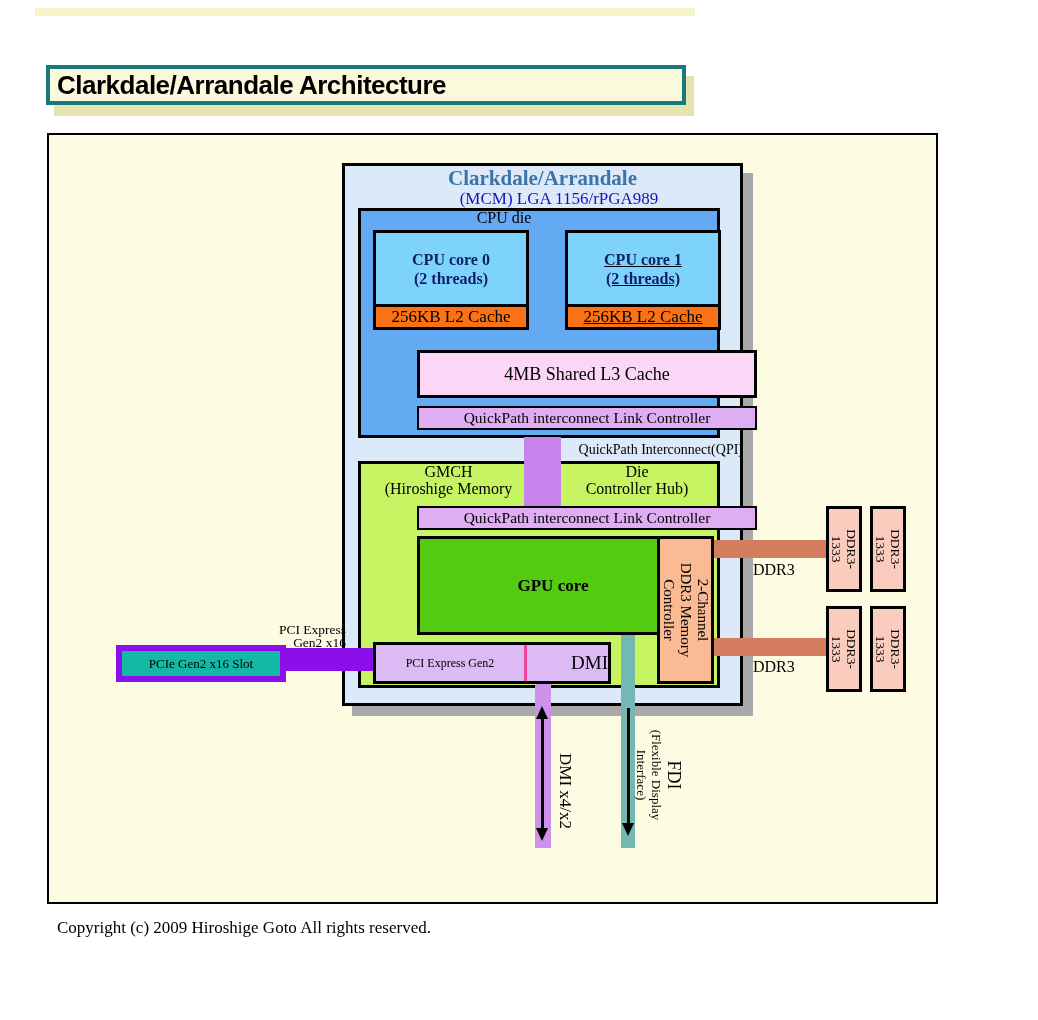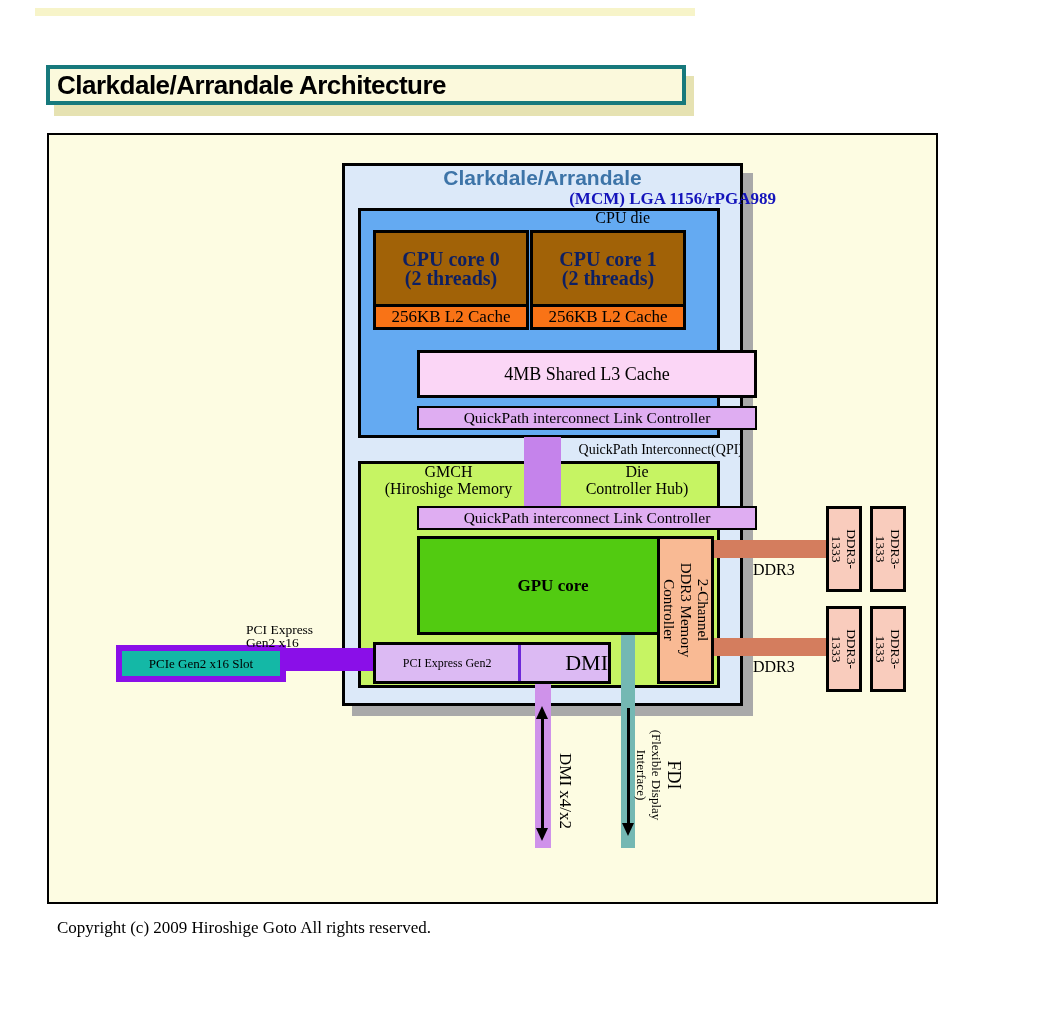--- a/index.html
+++ b/index.html
@@ -12,55 +12,55 @@
 
   
   #title-box{left:46px;top:65px;width:640px;height:40px;background:#fbf9dc;border:4px solid #17797c;box-shadow:8px 11px 0 #e6e2b2;display:flex;align-items:center;}
   #title-box .t{font-family:"Liberation Sans",sans-serif;font-weight:bold;font-size:26px;letter-spacing:-0.5px;padding-left:7px;white-space:nowrap;}
 
   
   #frame{left:47px;top:133px;width:891px;height:771px;background:#fdfce2;border:2px solid #000;}
 
   
   #mcm{left:342px;top:163px;width:401px;height:543px;background:#dce9f9;border:3px solid #000;box-shadow:10px 10px 0 #a9a9a9;z-index:1;}
-  #mcm-title{left:342px;top:166px;width:401px;font-family:Liberation Sans, sans-serif;font-weight:bold;font-size:21px;color:#3d74a8;text-align:center;z-index:4;}
-  #mcm-subtitle{left:342px;top:189px;width:434px;font-weight:bold;font-size:17px;color:#1414bb;text-align:right;z-index:4;}
+  #mcm-title{left:342px;top:166px;width:401px;font-family:Liberation Serif, serif;font-weight:bold;font-size:21px;color:#3d74a8;text-align:center;z-index:4;}
+  #mcm-subtitle{left:342px;top:189px;width:434px;font-weight:normal;font-size:17px;color:#1414bb;text-align:center;z-index:4;}
 
   
   #cpu-die{left:358px;top:208px;width:362px;height:230px;background:#64aaf2;border:3px solid #000;z-index:2;}
-  #cpu-die-label{left:358px;top:209px;width:292px;text-align:right;font-size:16px;z-index:4;}
+  #cpu-die-label{left:358px;top:209px;width:292px;text-align:center;font-size:16px;z-index:4;}
   .cpu-core{top:230px;width:156px;height:100px;border:3px solid #000;z-index:4;display:flex;flex-direction:column;}
-  #cpu-core-0{left:373px;} #cpu-core-1{left:530px;}
-  .core-top{height:79px;background:#a16207;color:#0d1f63;font-weight:bold;font-size:20px;line-height:19px;display:flex;flex-direction:column;align-items:center;justify-content:center;}
+  #cpu-core-0{left:373px;} #cpu-core-1{left:565px;text-decoration:underline;}
+  .core-top{height:79px;background:#7dd3fc;color:#0d1f63;font-weight:bold;font-size:16px;line-height:19px;display:flex;flex-direction:column;align-items:center;justify-content:center;}
   .core-l2{flex:1;background:#f97316;border-top:3px solid #000;font-size:17px;display:flex;align-items:center;justify-content:center;}
   #l3-cache{left:373px;top:350px;width:340px;height:48px;background:#fbd6f6;border:3px solid #000;font-size:18px;z-index:4;}
   #qpi-link-cpu{left:373px;top:406px;width:340px;height:24px;background:#dfadf2;border:2px solid #000;font-size:15.5px;z-index:4;}
 
   
   #qpi-band{left:524px;top:437px;width:37px;height:71px;background:#c583eb;z-index:3;}
   #qpi-label{left:342px;top:442px;width:401px;text-align:right;font-size:14px;z-index:4;}
 
   
   #gmch{left:358px;top:461px;width:362px;height:227px;background:#c6f463;border:3px solid #000;z-index:2;}
   .gmch-h{top:464px;font-size:16px;line-height:16.5px;text-align:center;z-index:4;}
   #gmch-h-left{left:373px;width:151px;}
   #gmch-h-right{left:561px;width:152px;}
   #qpi-link-gmch{left:373px;top:506px;width:340px;height:24px;background:#dfadf2;border:2px solid #000;font-size:15.5px;z-index:4;}
   #gpu-core{left:373px;top:536px;width:272px;height:99px;background:#52cb11;border:3px solid #000;font-weight:bold;font-size:17px;z-index:4;}
   #pci-dmi{left:373px;top:642px;width:238px;height:42px;background:#dcbaf3;border:3px solid #000;z-index:4;display:flex;}
   #pci-cell{width:160px;font-size:12px;display:flex;align-items:center;justify-content:center;}
-  #dmi-cell{flex:1;border-left:3px solid #6d28d9;font-size:22px;display:flex;align-items:center;justify-content:center;padding-left:44px;}
+  #dmi-cell{flex:1;border-left:3px solid #ec4899;font-size:19px;display:flex;align-items:center;justify-content:center;padding-left:44px;}
   #ddr3-ctrl{left:657px;top:536px;width:57px;height:148px;background:#f9ba94;border:3px solid #000;z-index:4;}
   .vtext{position:absolute;transform:rotate(90deg);transform-origin:0 0;z-index:5;}
   #ddr3-ctrl-text{left:711px;top:539px;width:142px;text-align:center;font-size:15px;line-height:17px;}
 
   
   #pcie-slot{left:72px;top:645px;width:170px;height:37px;background:#14b8a6;border:6px solid #8a0fe8;font-size:13px;z-index:4;}
   #pcie-bus{left:240px;top:648px;width:134px;height:23px;background:#8a0fe8;z-index:3;}
-  #pcie-bus-label{left:246px;top:624px;width:100px;text-align:left;font-size:13.5px;line-height:12.5px;z-index:4;}
+  #pcie-bus-label{left:246px;top:624px;width:100px;text-align:right;font-size:13.5px;line-height:12.5px;z-index:4;}
 
   
   .ddr3-bus{left:710px;width:117px;height:18px;background:#d47d5e;z-index:3;}
   #ddr3-bus-top{top:540px;} #ddr3-bus-bottom{top:638px;}
   .ddr3-lbl{left:753px;font-size:16px;z-index:4;}
   #ddr3-label-top{top:561px;} #ddr3-label-bottom{top:658px;}
   .ddr3-mod{width:36px;height:86px;background:#f9ccbd;border:3px solid #000;z-index:4;}
   #mod0{left:826px;top:506px;} #mod1{left:870px;top:506px;}
   #mod2{left:826px;top:606px;} #mod3{left:870px;top:606px;}
   .mod-text{width:80px;text-align:center;font-size:13.5px;line-height:15px;}

